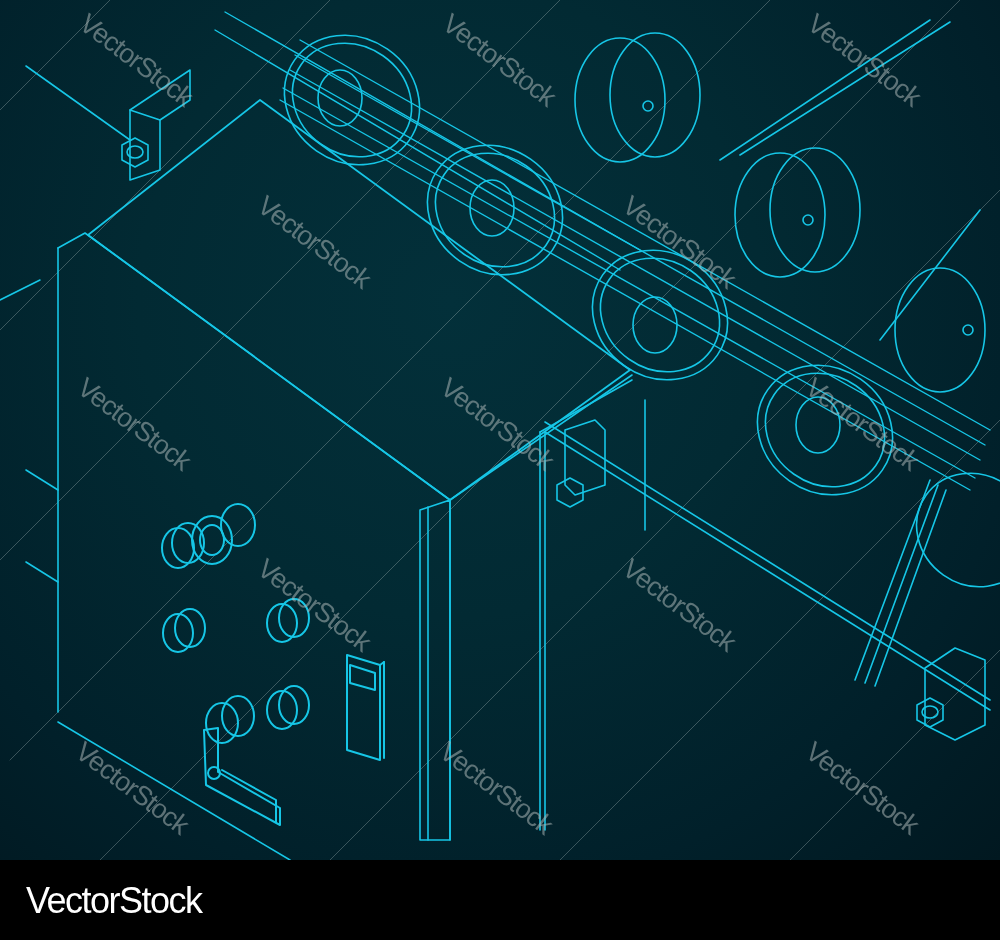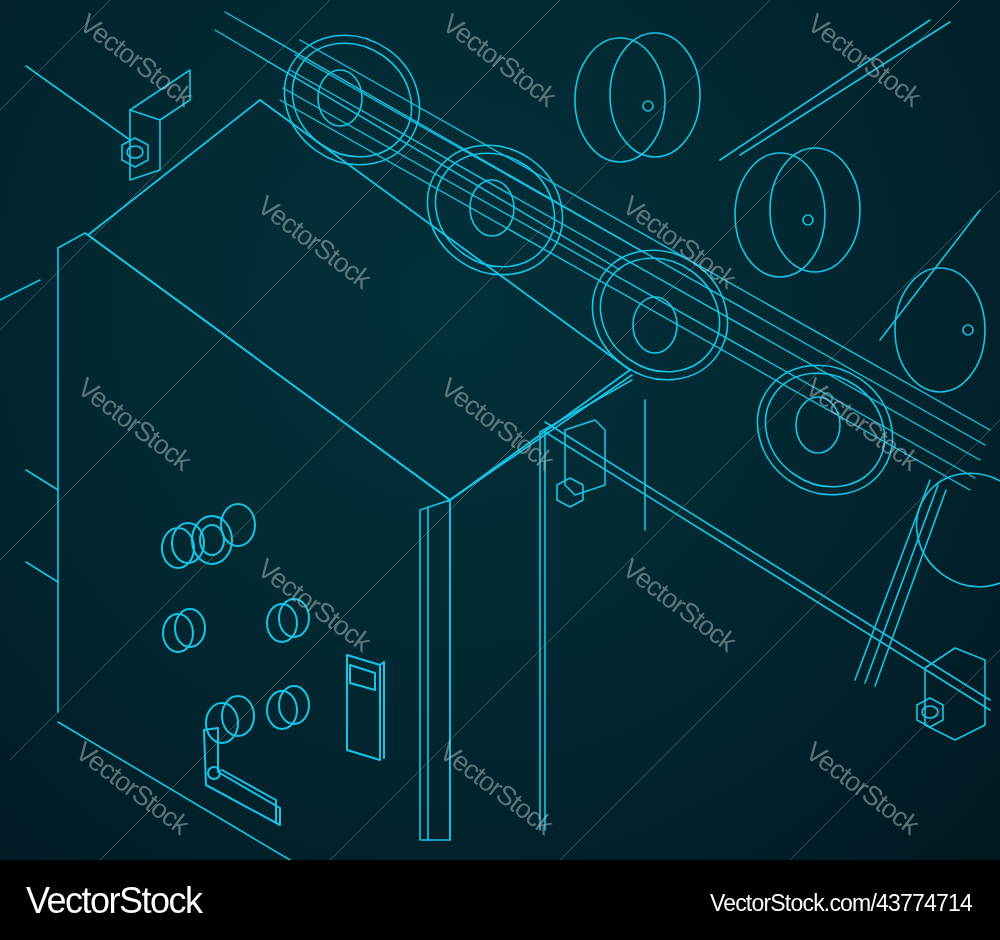--- a/index.html
+++ b/index.html
@@ -167,14 +167,13 @@
       <div class="wm" style="left: 270px; top: 553px;">VectorStock</div>
       <div class="wm" style="left: 635px; top: 553px;">VectorStock</div>
       <div class="wm" style="left: 88px; top: 736px;">VectorStock</div>
       <div class="wm" style="left: 452px; top: 736px;">VectorStock</div>
       <div class="wm" style="left: 818px; top: 736px;">VectorStock</div>
     </div>
 </div>
 
 <div class="footer">
   <div class="brand">VectorStock</div>
-  <div class="ref">VectorStock.com/43774714</div>
 </div>
 
 </body></html>

